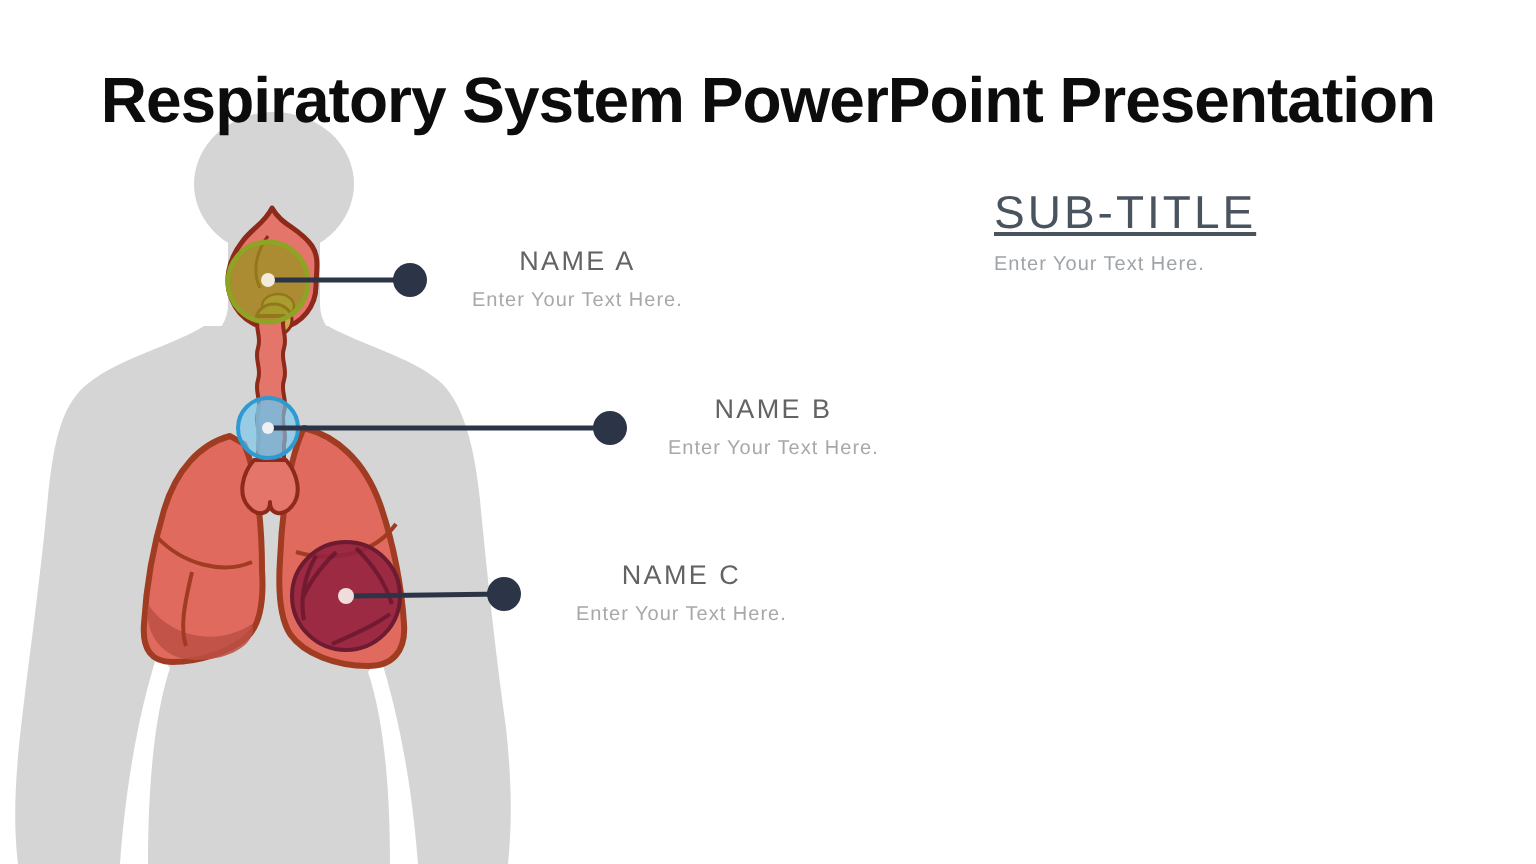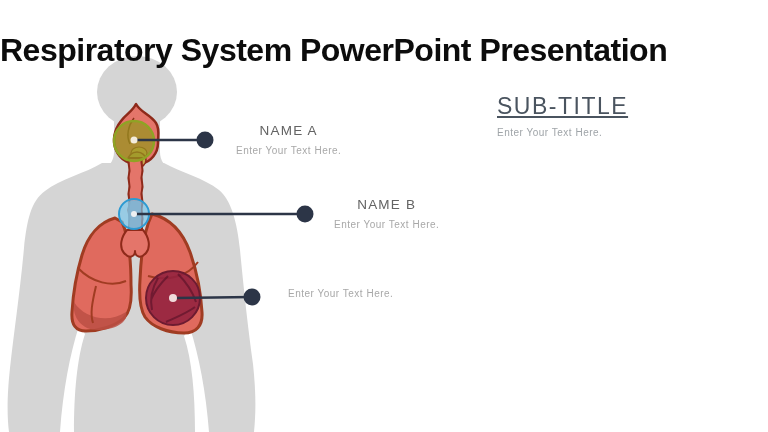--- a/index.html
+++ b/index.html
@@ -1,21 +1,21 @@
 <!DOCTYPE html>
 <html><head>
 <meta charset="utf-8">
 <style>
   html,body{margin:0;padding:0;}
   body{
     width:768px;height:432px;position:relative;overflow:hidden;
     background:#ffffff;font-family:"Liberation Sans", sans-serif;
   }
   .slide-title{
-    position:absolute;top:13px;left:0;width:768px;
+    position:absolute;top:13px;left:0;width:768px;text-align:center;
     font-size:32px;font-weight:bold;color:#0c0c0c;line-height:1.05;
     letter-spacing:-0.5px;white-space:nowrap;
   }
   .diagram-svg{position:absolute;top:0;left:0;}
   .callout{position:absolute;text-align:center;}
   .callout .label{
     font-size:13.5px;color:#636363;letter-spacing:1.2px;line-height:1;
   }
   .callout .body{
     font-size:10px;color:#a8a8a8;letter-spacing:0.5px;line-height:1;margin-top:8px;
@@ -109,20 +109,21 @@
     <div class="label">NAME A</div>
     <div class="body">Enter Your Text Here.</div>
   </div>
 
   <div class="callout callout-b">
     <div class="label">NAME B</div>
     <div class="body">Enter Your Text Here.</div>
   </div>
 
   <div class="callout callout-c">
+    <div class="label">NAME C</div>
     <div class="body">Enter Your Text Here.</div>
   </div>
 
   <div class="subtitle-block">
     <div class="sub-label">SUB-TITLE</div>
     <div class="sub-body">Enter Your Text Here.</div>
   </div>
 
 </div>
 

